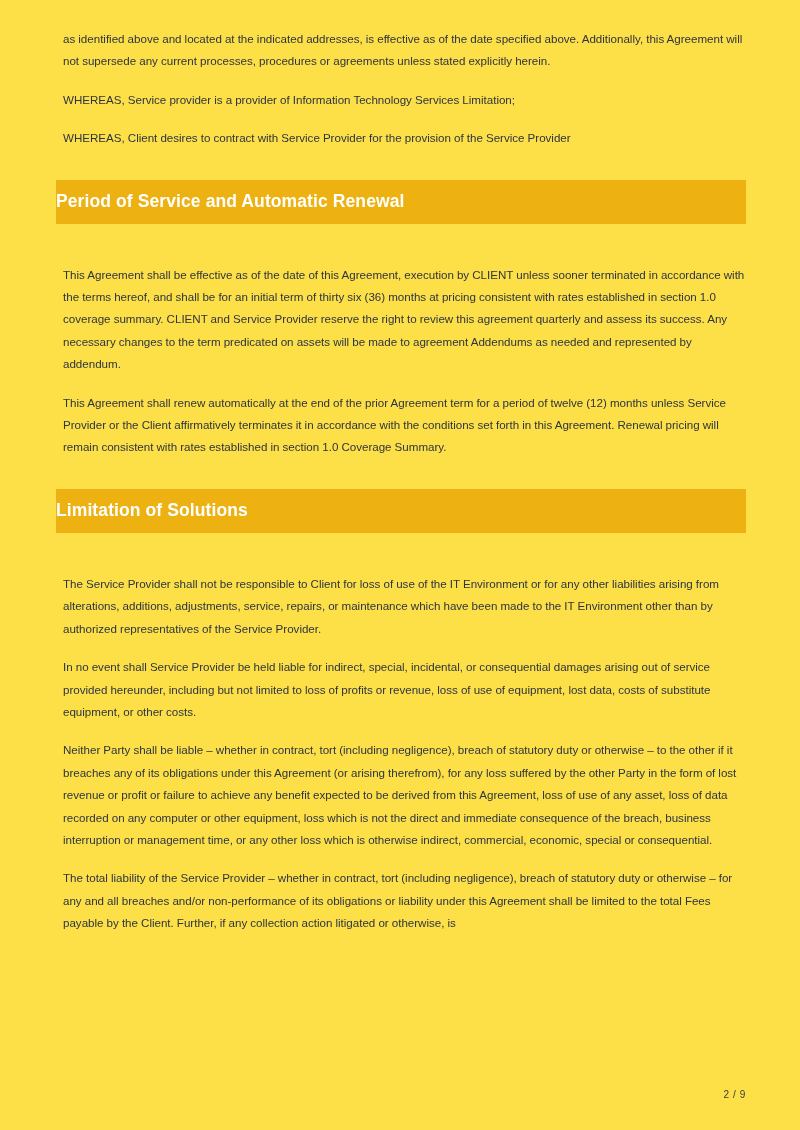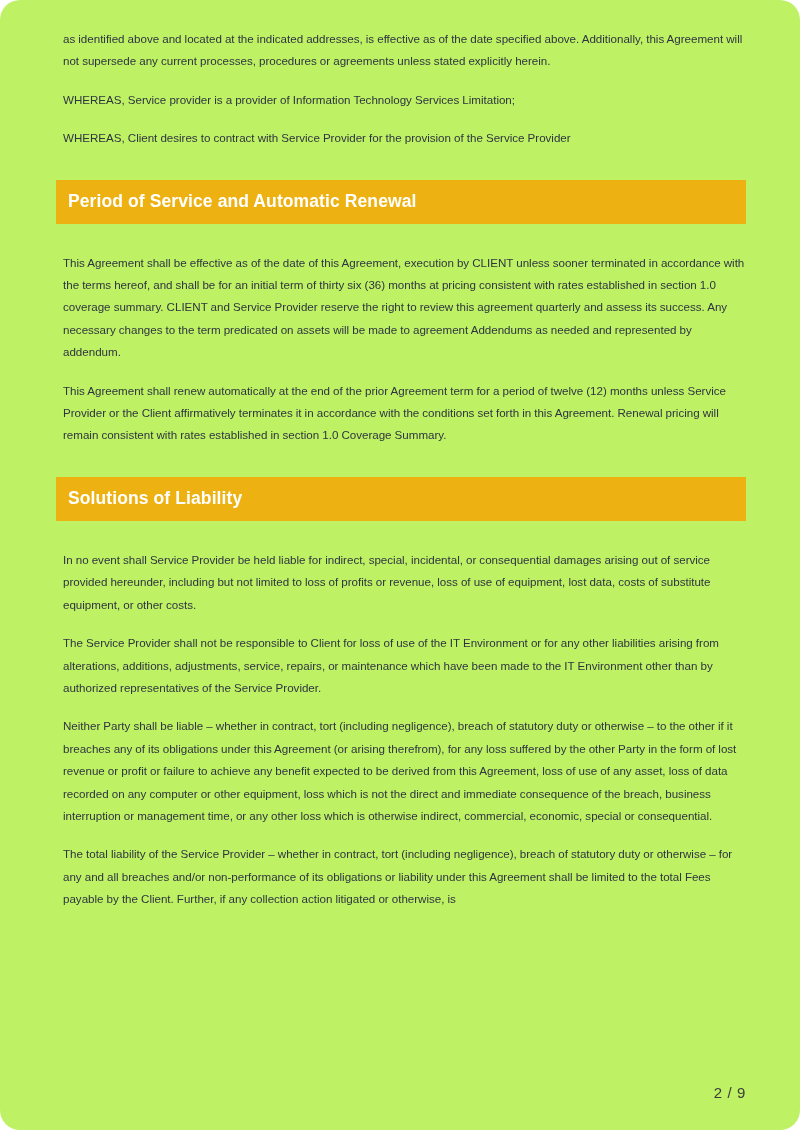--- a/index.html
+++ b/index.html
@@ -10,24 +10,23 @@
   }
 
   body {
     font-family: "Liberation Sans", sans-serif;
   }
 
   .page {
     position: relative;
     width: 800px;
     height: 1130px;
-    background: #bef264;
+    background: #fde047;
     overflow: hidden;
     box-sizing: border-box;
-    border-radius: 20px;
   }
 
   .content {
     position: absolute;
     left: 56px;
     top: 28px;
     width: 690px;
   }
 
   
@@ -49,47 +48,47 @@
 
   
   .banner {
     background: #edb211;
     width: 690px;
     height: 44px;
     margin: 0;
     display: flex;
     align-items: center;
     box-sizing: border-box;
-    padding-left: 12px;
+    padding-left: 0;
   }
 
   .banner-title {
     font-family: "Liberation Sans", sans-serif;
     font-size: 17.5px;
     font-weight: bold;
     color: #ffffff;
     letter-spacing: 0.1px;
     line-height: 1;
   }
 
   .band-before { margin-top: 30px; }
-  .band-after  { margin-top: 28px; }
+  .band-after  { margin-top: 40px; }
 
   
   .footer {
     position: absolute;
     left: 56px;
     top: 1084px;
     width: 690px;
     text-align: right;
   }
 
   .page-number {
     font-family: "Liberation Sans", sans-serif;
-    font-size: 15px;
+    font-size: 10px;
     color: #3c3c3c;
     letter-spacing: 0.6px;
   }
 </style>
 </head>
 <body>
 
 <div class="page">
 
   <div class="content">
@@ -103,26 +102,26 @@
     <div class="banner band-before">
       <span class="banner-title">Period of Service and Automatic Renewal</span>
     </div>
 
     <div class="band-after">
       <p class="para">This Agreement shall be effective as of the date of this Agreement, execution by CLIENT unless sooner terminated in accordance with the terms hereof, and shall be for an initial term of thirty six (36) months at pricing consistent with rates established in section 1.0 coverage summary. CLIENT and Service Provider reserve the right to review this agreement quarterly and assess its success.  Any necessary changes to the term predicated on assets will be made to agreement Addendums as needed and represented by addendum.</p>
       <p class="para">This Agreement shall renew automatically at the end of the prior Agreement term for a period of twelve (12) months unless Service Provider or the Client affirmatively terminates it in accordance with the conditions set forth in this Agreement.  Renewal pricing will remain consistent with rates established in section 1.0 Coverage Summary.</p>
     </div>
 
     <div class="banner band-before">
-      <span class="banner-title">Solutions of Liability</span>
+      <span class="banner-title">Limitation of Solutions</span>
     </div>
 
     <div class="band-after">
+      <p class="para">The Service Provider shall not be responsible to Client for loss of use of the IT Environment or for any other liabilities arising from alterations, additions, adjustments, service, repairs, or maintenance which have been made to the IT Environment other than by authorized representatives of the Service Provider.</p>
       <p class="para">In no event shall Service Provider be held liable for indirect, special, incidental, or consequential damages arising out of service provided hereunder, including but not limited to loss of profits or revenue, loss of use of equipment, lost data, costs of substitute equipment, or other costs.</p>
-      <p class="para">The Service Provider shall not be responsible to Client for loss of use of the IT Environment or for any other liabilities arising from alterations, additions, adjustments, service, repairs, or maintenance which have been made to the IT Environment other than by authorized representatives of the Service Provider.</p>
       <p class="para">Neither Party shall be liable – whether in contract, tort (including negligence), breach of statutory duty or otherwise – to the other if it breaches any of its obligations under this Agreement (or arising therefrom), for any loss suffered by the other Party in the form of lost revenue or profit or failure to achieve any benefit expected to be derived from this Agreement, loss of use of any asset, loss of data recorded on any computer or other equipment, loss which is not the direct and immediate consequence of the breach, business interruption or management time, or any other loss which is otherwise indirect, commercial, economic, special or consequential.</p>
       <p class="para">The total liability of the Service Provider – whether in contract, tort (including negligence), breach of statutory duty or otherwise – for any and all breaches and/or non-performance of its obligations or liability under this Agreement shall be limited to the total Fees payable by the Client. Further, if any collection action litigated or otherwise, is</p>
     </div>
 
   </div>
 
   <div class="footer">
     <span class="page-number">2 / 9</span>
   </div>
 

